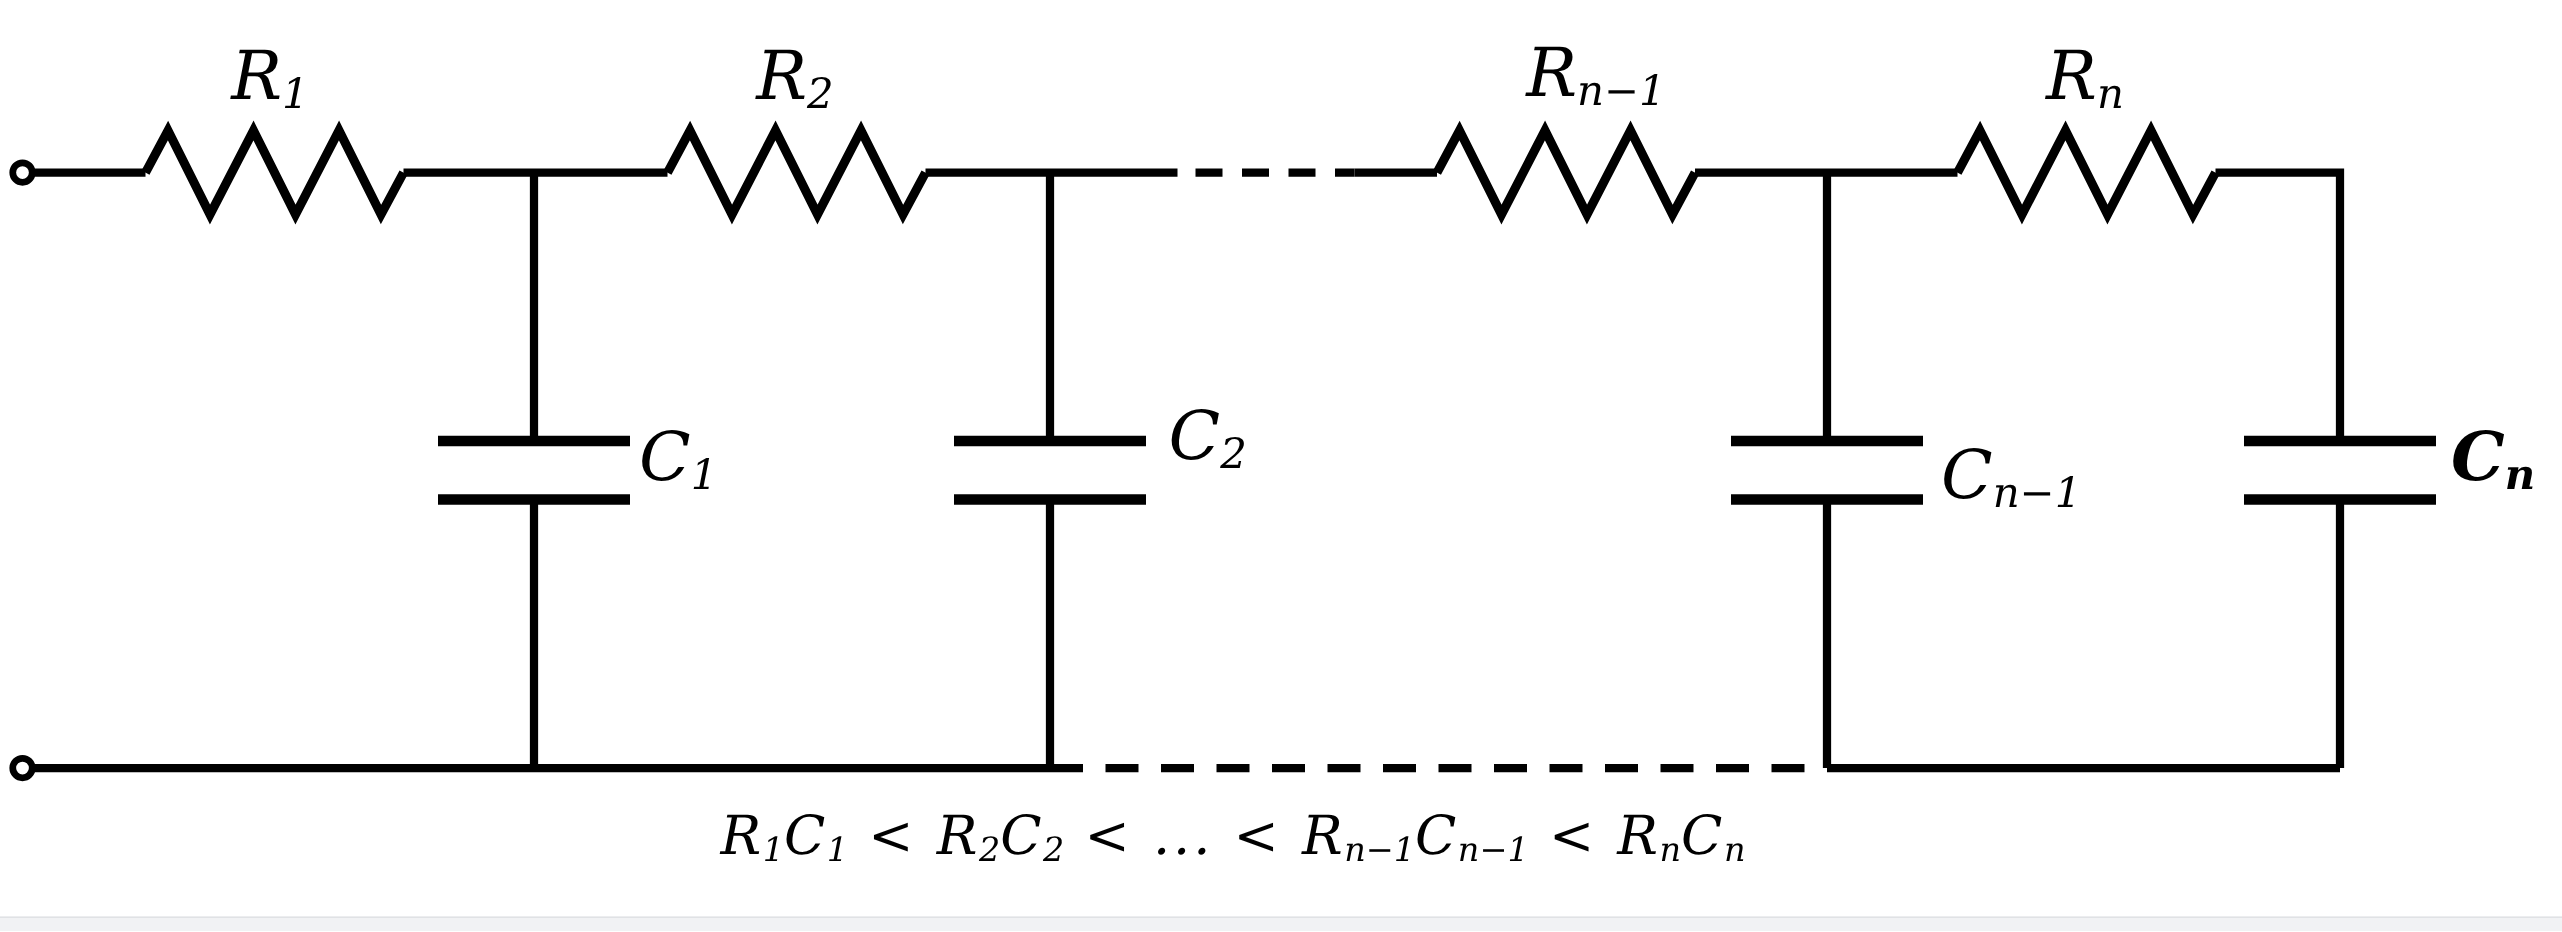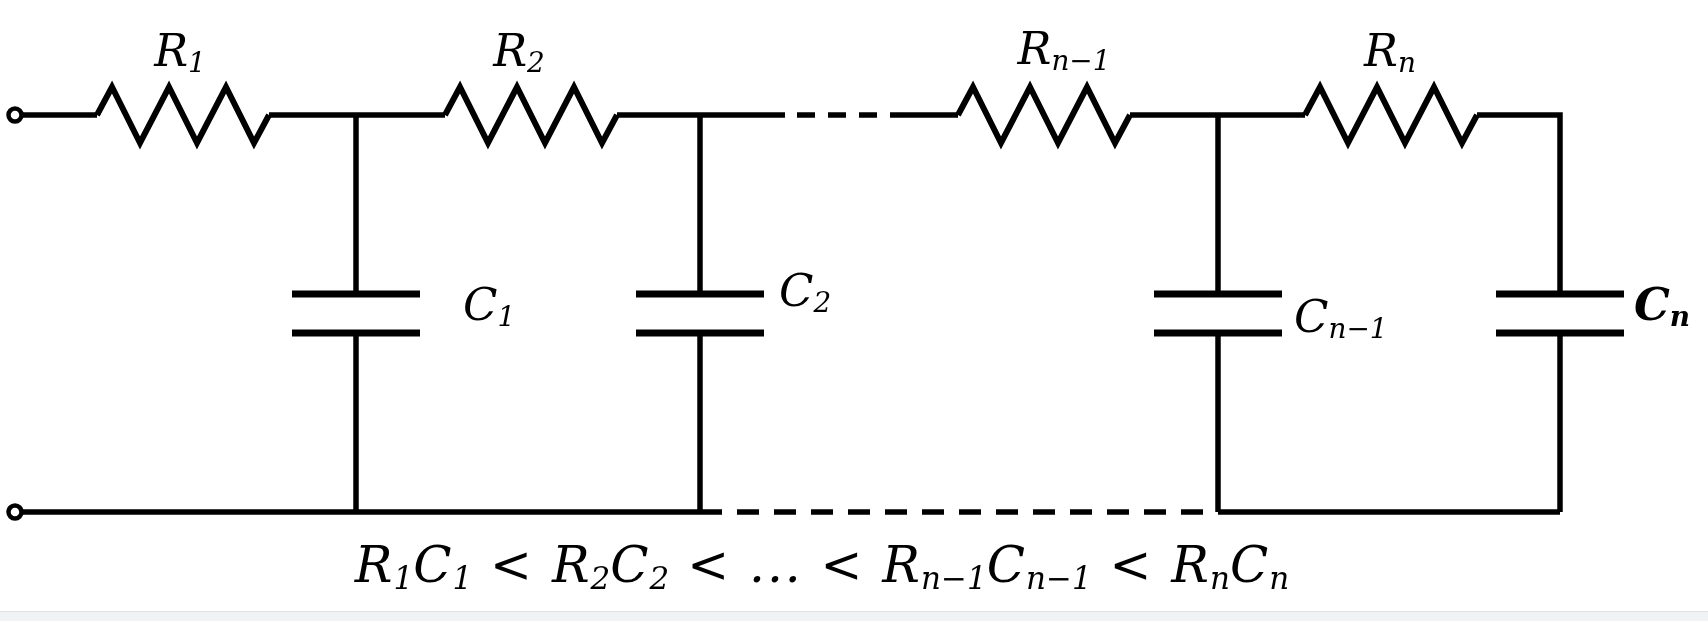--- a/index.html
+++ b/index.html
@@ -27,21 +27,21 @@
     vertical-align: -0.22em;
     letter-spacing: 0;
   }
   .r-lbl { transform: translateX(-50%); }
   .formula {
     position: absolute;
     left: 822px;
     top: 540px;
     transform: translateX(-50%);
     font-style: italic;
-    font-size: 50px;
+    font-size: 36px;
     line-height: 1;
     white-space: nowrap;
     letter-spacing: 1px;
   }
   .formula .rel { letter-spacing: 2px; }
   .bottom-strip {
     position: absolute;
     left: 0; right: 0; bottom: 0;
     height: 9px;
     background: #f1f2f4;
@@ -99,31 +99,31 @@
     </g>
 
     <line x1="21.5" y1="512" x2="700" y2="512" stroke-width="5.5"></line>
     <line x1="700" y1="512" x2="1218" y2="512" stroke-width="5.5" stroke-dasharray="22 15"></line>
     <line x1="1218" y1="512" x2="1560" y2="512" stroke-width="5.5"></line>
   </svg>
 
   <div class="lbl r-lbl" style="left:180px; top:28px;">
     <span>R</span><sub>1</sub>
   </div>
-  <div class="lbl r-lbl" style="left:519px; top:28px;">
+  <div class="lbl r-lbl" style="left:530px; top:28px;">
     <span>R</span><sub>2</sub>
   </div>
   <div class="lbl r-lbl" style="left:1048px; top:26px;margin-left:16px;">
     <span>R</span><sub>n−1</sub>
   </div>
   <div class="lbl r-lbl" style="left:1390px; top:28px;">
     <span>R</span><sub>n</sub>
   </div>
 
-  <div class="lbl" style="left:463px; top:282px;">
+  <div class="lbl" style="left:426px; top:282px;">
     <span>C</span><sub>1</sub>
   </div>
   <div class="lbl" style="left:779px; top:268px;">
     <span>C</span><sub>2</sub>
   </div>
   <div class="lbl" style="left:1294px; top:282px;margin-top:12px;">
     <span>C</span><sub>n−1</sub>
   </div>
   <div class="lbl" style="left:1634px; top:282px;font-weight:bold;">
     <span>C</span><sub>n</sub>

